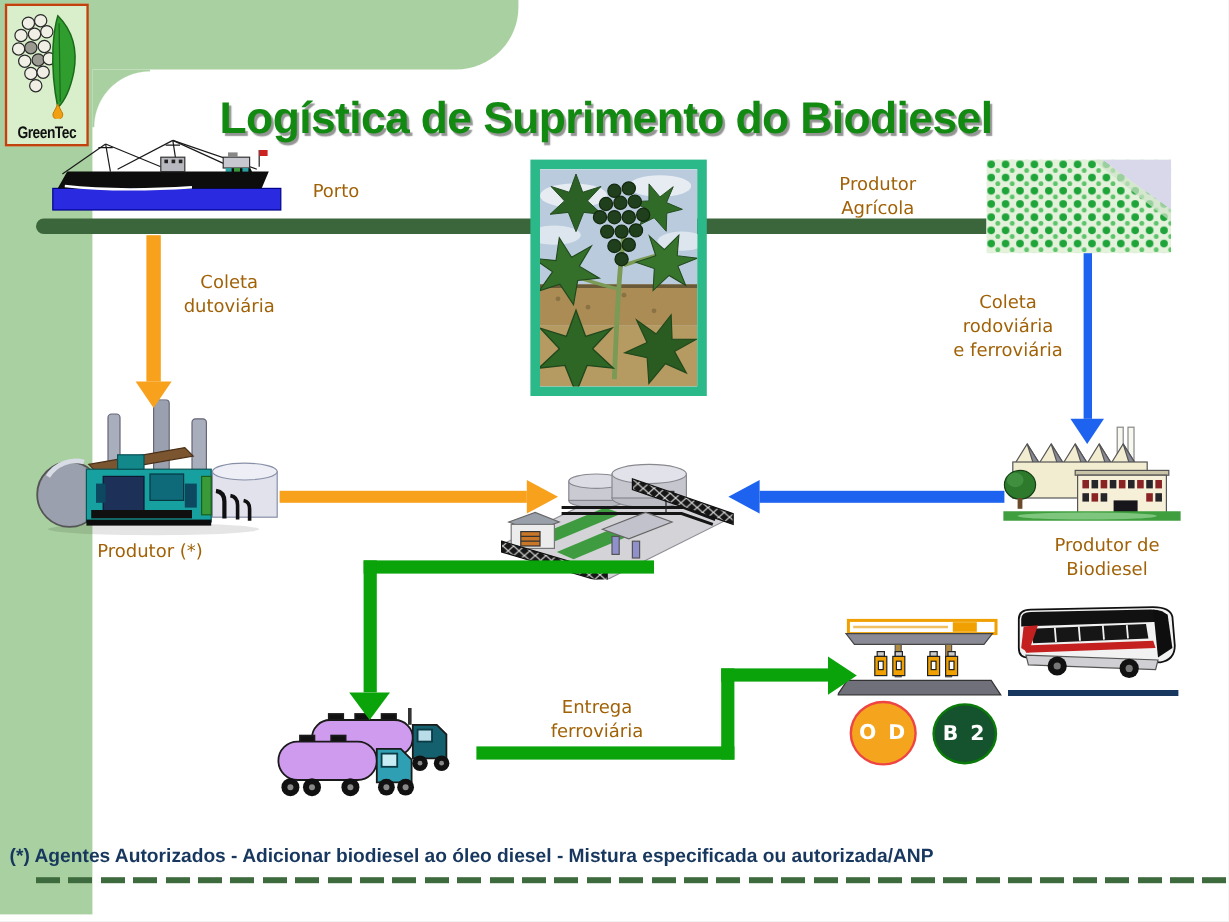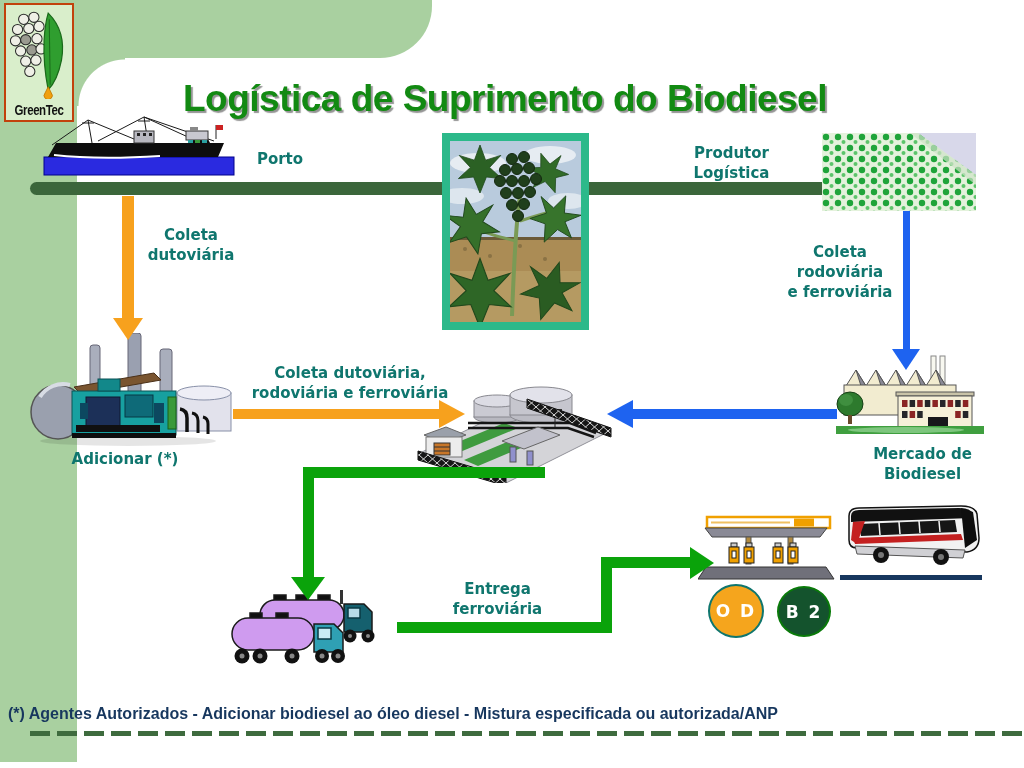--- a/index.html
+++ b/index.html
@@ -18,32 +18,32 @@
   
   .logo-box{position:absolute;left:4px;top:3px;width:70px;height:119px;background:#d9eecb;
             border:2px solid #c2410c;box-sizing:border-box;z-index:5;text-align:center;}
   .logo-text{position:absolute;left:0;right:0;bottom:2px;font-family:"Liberation Sans",sans-serif;
             font-weight:bold;font-size:14px;color:#111;transform:scaleX(0.82);letter-spacing:-0.5px;}
   
   .title{position:absolute;left:183px;top:60px;font-family:"Liberation Sans",sans-serif;
          font-weight:bold;font-size:37px;letter-spacing:-0.5px;color:#128a12;white-space:nowrap;
          text-shadow:2px 2px 1px #949494;z-index:4;margin-top:18px;}
   
-  .label{position:absolute;font-weight:bold;color:#0f766e;text-align:center;
+  .label{position:absolute;font-weight:normal;color:#a16207;text-align:center;
          white-space:pre-line;font-size:15px;line-height:1.32;z-index:4;}
   .footnote{position:absolute;left:8px;top:705px;width:1012px;font-family:"Liberation Sans",sans-serif;
          font-weight:bold;font-size:16px;color:#17375e;white-space:nowrap;z-index:4;}
   
   .shaft,.head{position:absolute;z-index:3;}
   .head{width:0;height:0;}
   .img{position:absolute;z-index:2;}
   
   .badge{position:absolute;border-radius:50%;display:flex;align-items:center;justify-content:center;
          color:#fff;font-weight:bold;font-size:17px;letter-spacing:2px;z-index:4;box-sizing:border-box;}
-  .badge-od{left:708px;top:584px;width:56px;height:54px;background:#f5a51d;border:2px solid #0f766e;}
+  .badge-od{left:708px;top:584px;width:56px;height:54px;background:#f5a51d;border:2px solid #ef4444;}
   .badge-b2{left:777px;top:586px;width:54px;height:51px;background:#14532d;border:2px solid #0a7a0a;}
   .bus-line{position:absolute;left:840px;top:575px;width:142px;height:5px;background:#17375e;z-index:3;}
   .photo-frame{position:absolute;left:442px;top:133px;width:147px;height:197px;
          border:8px solid #2cb98a;box-sizing:border-box;z-index:2;}
 </style>
 </head>
 <body>
 
 <div class="slide">
 
@@ -359,30 +359,28 @@
   <div class="shaft" style="left:303px;top:467px;width:11px;height:110px;background:#0aa30a"></div>
   <div class="head" style="left:291px;top:577px;border-left:17px solid rgba(0,0,0,0);border-right:17px solid rgba(0,0,0,0);border-top:23px solid #0aa30a"></div>
 
   <div class="shaft" style="left:397px;top:622px;width:215px;height:11px;background:#0aa30a"></div>
   <div class="shaft" style="left:601px;top:557px;width:11px;height:76px;background:#0aa30a"></div>
   <div class="shaft" style="left:601px;top:557px;width:89px;height:11px;background:#0aa30a"></div>
   <div class="head" style="left:690px;top:547px;border-top:16px solid rgba(0,0,0,0);border-bottom:16px solid rgba(0,0,0,0);border-left:24px solid #0aa30a"></div>
 
   <div class="label" style="left:245px;top:150px;width:70px">Porto</div>
   <div class="label" style="left:664px;top:144px;width:135px">Produtor
-Logística</div>
+Agrícola</div>
   <div class="label" style="left:126px;top:226px;width:130px">Coleta
 dutoviária</div>
   <div class="label" style="left:765px;top:243px;width:150px">Coleta
 rodoviária
 e ferroviária</div>
-  <div class="label" style="left:230px;top:364px;width:240px">Coleta dutoviária,
-rodoviária e ferroviária</div>
-  <div class="label" style="left:60px;top:450px;width:130px">Adicionar (*)</div>
-  <div class="label" style="left:855px;top:445px;width:135px">Mercado de
+  <div class="label" style="left:60px;top:450px;width:130px">Produtor (*)</div>
+  <div class="label" style="left:855px;top:445px;width:135px">Produtor de
 Biodiesel</div>
   <div class="label" style="left:430px;top:580px;width:135px">Entrega
 ferroviária</div>
 
   <div class="badge badge-od">O D</div>
   <div class="badge badge-b2">B 2</div>
 
   <div class="footnote">(*) Agentes Autorizados - Adicionar biodiesel ao óleo diesel - Mistura especificada ou autorizada/ANP</div>
 
 </div>

